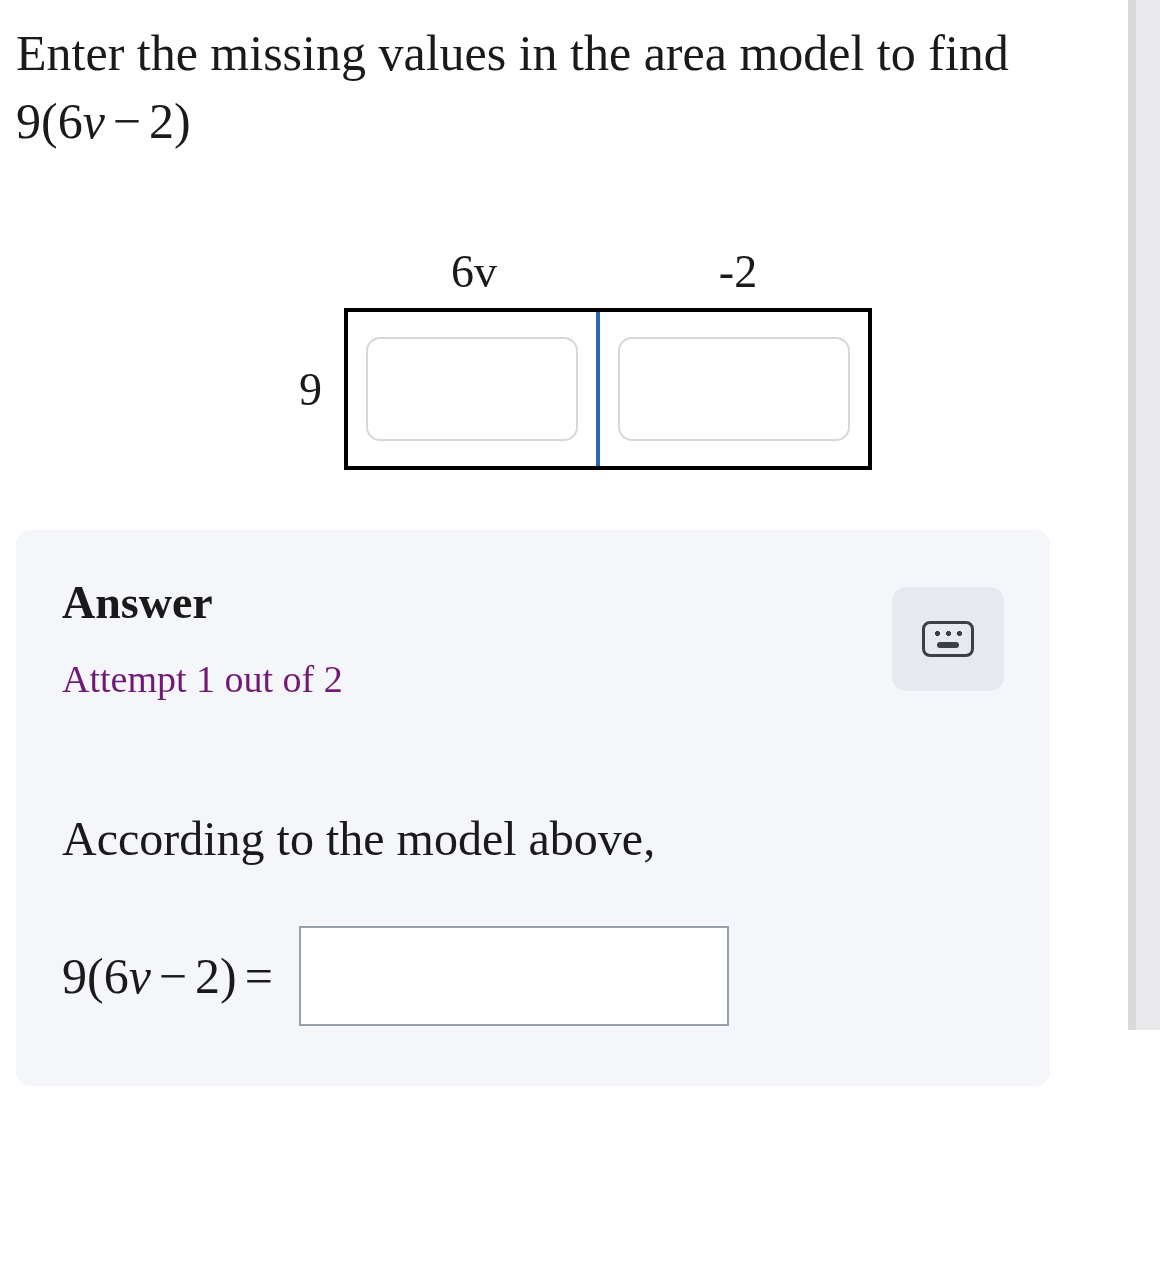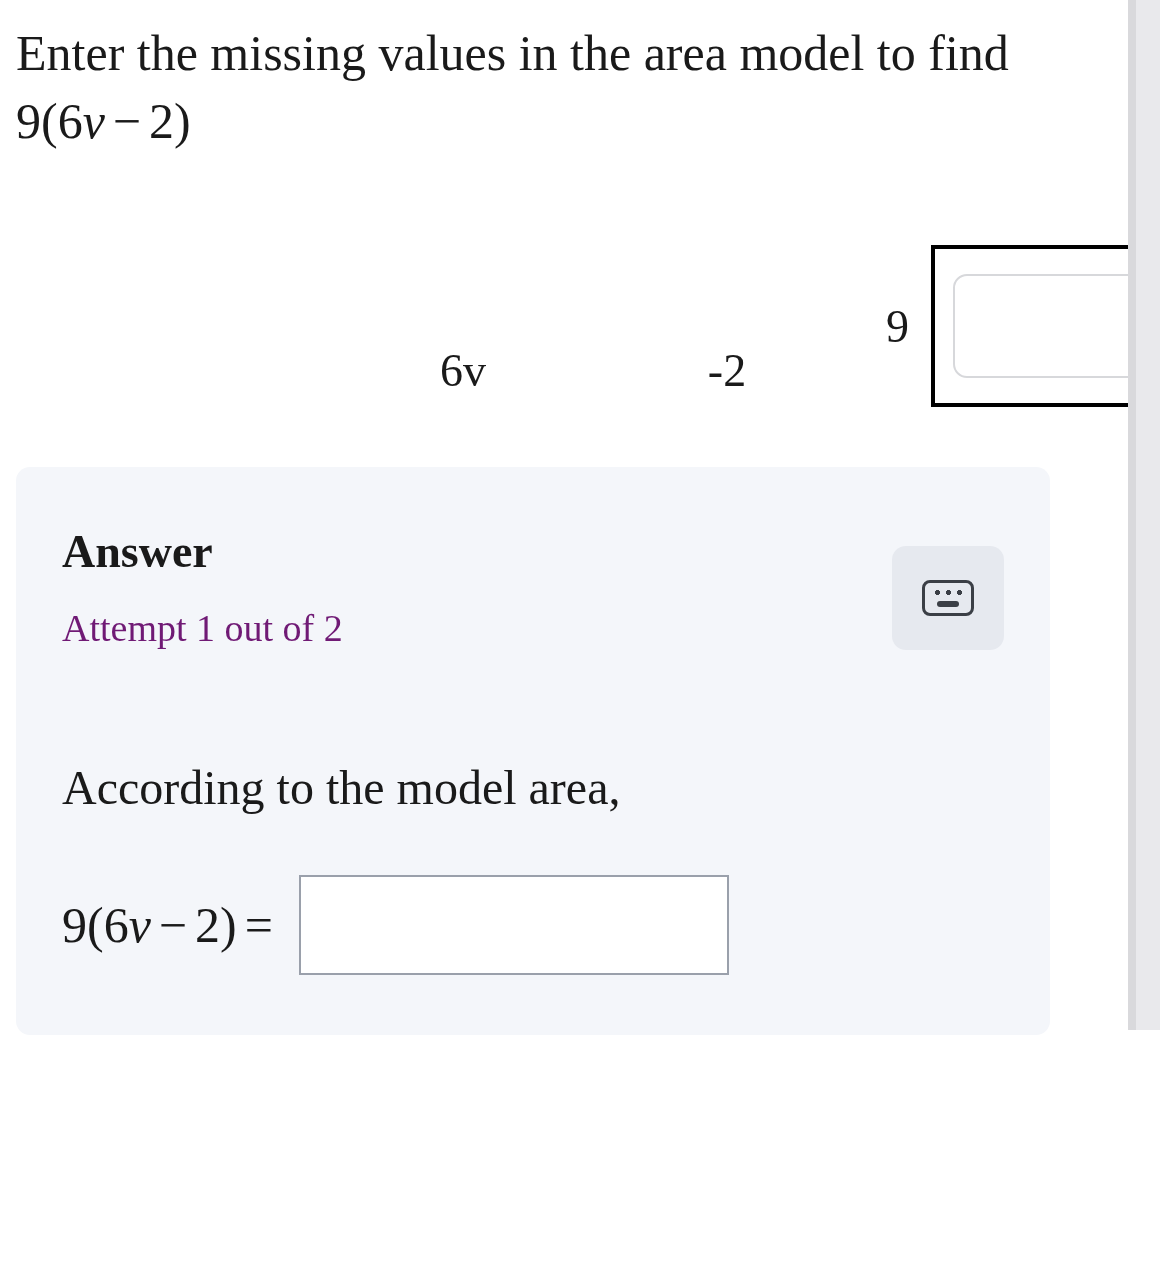--- a/index.html
+++ b/index.html
@@ -39,22 +39,22 @@
     font-size: 50px;
     line-height: 1.35;
     margin-bottom: 90px;
     max-width: 1000px;
   }
   .math-v  { font-style: italic; font-family: 'Times New Roman', serif; }
   .math-op { font-family: 'Times New Roman', serif; padding: 0 8px; }
 
   .area-model {
     display: flex;
-    flex-direction: row;
-    align-items: flex-end;
+    flex-direction: column;
+    align-items: center;
     margin: 0 auto 60px auto;
     width: 620px;
   }
   .area-col-labels {
     display: flex;
     font-size: 46px;
     margin-bottom: 10px;
   }
   .area-col-labels > div { text-align: center; }
   .col-a { width: 260px; }
@@ -98,22 +98,21 @@
   .answer-panel {
     background: #f4f6fa;
     border-radius: 14px;
     padding: 46px 46px 60px 46px;
     margin-right: 80px;
     position: relative;
   }
   .answer-header {
     display: flex;
     justify-content: space-between;
-    align-items: flex-end;
-    margin-top: 12px;
+    align-items: center;
   }
   .answer-title {
     font-size: 46px;
     font-weight: bold;
     margin: 0;
   }
   .attempt-line {
     font-size: 38px;
     color: #701a75;
     margin-top: 28px;
@@ -214,21 +213,21 @@
     <div class="answer-header">
       <div>
         <div class="answer-title">Answer</div>
         <div class="attempt-line">Attempt 1 out of 2</div>
       </div>
       <div class="keypad-btn">
         <div class="keypad-icon"></div>
       </div>
     </div>
 
-    <div class="according">According to the model area,</div>
+    <div class="according">According to the model above,</div>
 
     <div class="eq-line">
       <span>9</span>
         <span>(</span>
         <span>6</span>
         <span class="math-v">v</span>
         <span class="math-op">−</span>
         <span>2</span>
         <span>)</span>
       <span class="math-op">=</span>

